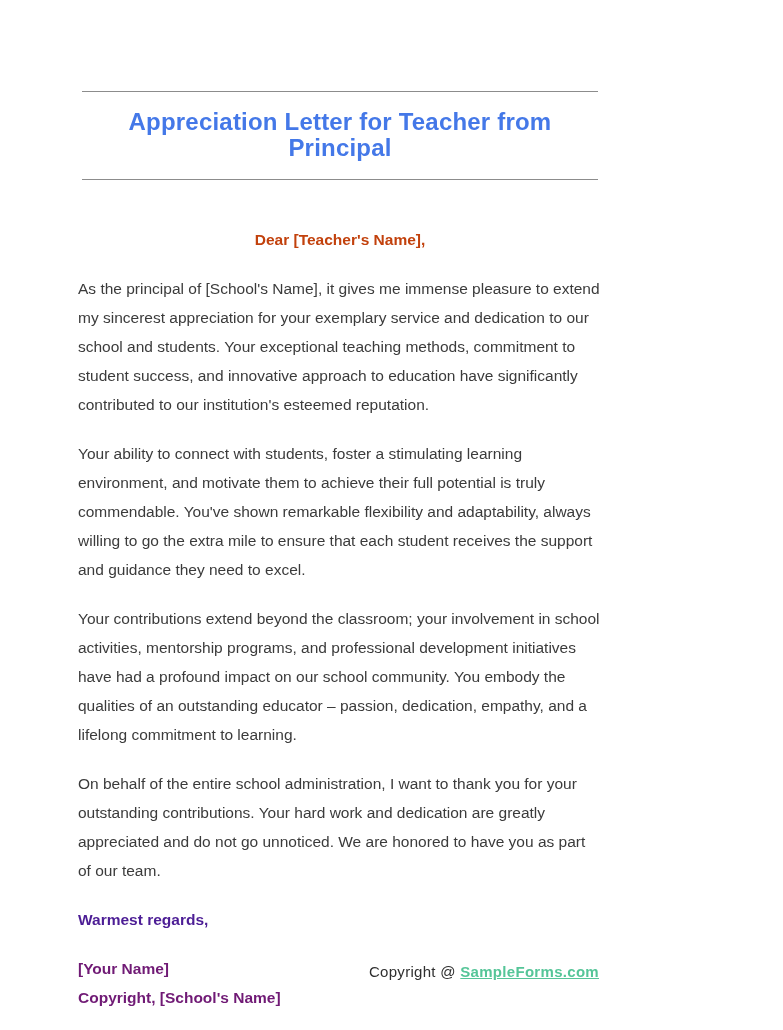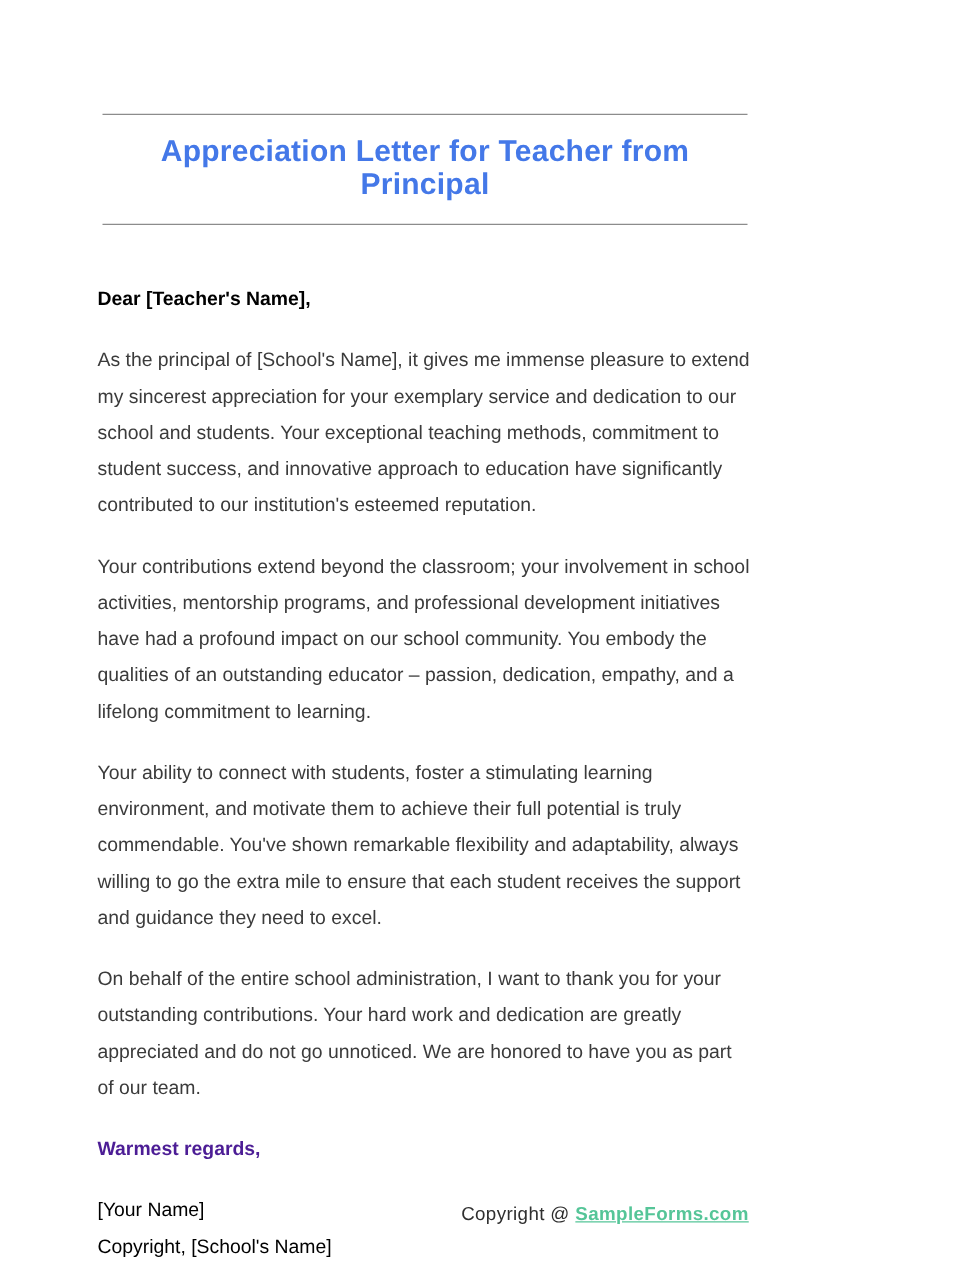--- a/index.html
+++ b/index.html
@@ -35,34 +35,35 @@
     letter-spacing: 0.2px;
   }
   .letter {
     margin: 45px 80px 0 78px;
     font-size: 15.5px;
     line-height: 29px;
     color: #3b3b3b;
   }
   .salutation {
     font-weight: bold;
-    color: #000000;
+    color: #c2410c;
     margin: 0 0 20px;
+    text-align: center;
   }
   .letter p.body-para {
     margin: 0 0 20px;
   }
   .closing {
     font-weight: bold;
     color: #4c1d95;
     margin: 9px 0 20px;
   }
   .signature {
-    font-weight: normal;
-    color: #000000;
+    font-weight: bold;
+    color: #701a75;
     line-height: 29px;
   }
   .signature div {
     margin: 0;
   }
   .footer {
     position: absolute;
     top: 963px;
     right: 83px;
     font-size: 15px;
@@ -86,23 +87,23 @@
     <hr class="divider">
     <h1 class="doc-title">Appreciation Letter for Teacher from Principal</h1>
     <hr class="divider">
   </header>
 
   <main class="letter">
     <p class="salutation">Dear [Teacher's Name],</p>
 
     <p class="body-para">As the principal of [School's Name], it gives me immense pleasure to extend my sincerest appreciation for your exemplary service and dedication to our school and students. Your exceptional teaching methods, commitment to student success, and innovative approach to education have significantly contributed to our institution's esteemed reputation.</p>
 
+    <p class="body-para">Your ability to connect with students, foster a stimulating learning environment, and motivate them to achieve their full potential is truly commendable. You've shown remarkable flexibility and adaptability, always willing to go the extra mile to ensure that each student receives the support and guidance they need to excel.</p>
+
     <p class="body-para">Your contributions extend beyond the classroom; your involvement in school activities, mentorship programs, and professional development initiatives have had a profound impact on our school community. You embody the qualities of an outstanding educator – passion, dedication, empathy, and a lifelong commitment to learning.</p>
-
-    <p class="body-para">Your ability to connect with students, foster a stimulating learning environment, and motivate them to achieve their full potential is truly commendable. You've shown remarkable flexibility and adaptability, always willing to go the extra mile to ensure that each student receives the support and guidance they need to excel.</p>
 
     <p class="body-para">On behalf of the entire school administration, I want to thank you for your outstanding contributions. Your hard work and dedication are greatly appreciated and do not go unnoticed. We are honored to have you as part of our team.</p>
 
     <p class="closing">Warmest regards,</p>
 
     <div class="signature">
       <div>[Your Name]</div>
       <div>Copyright, [School's Name]</div>
     </div>
   </main>

